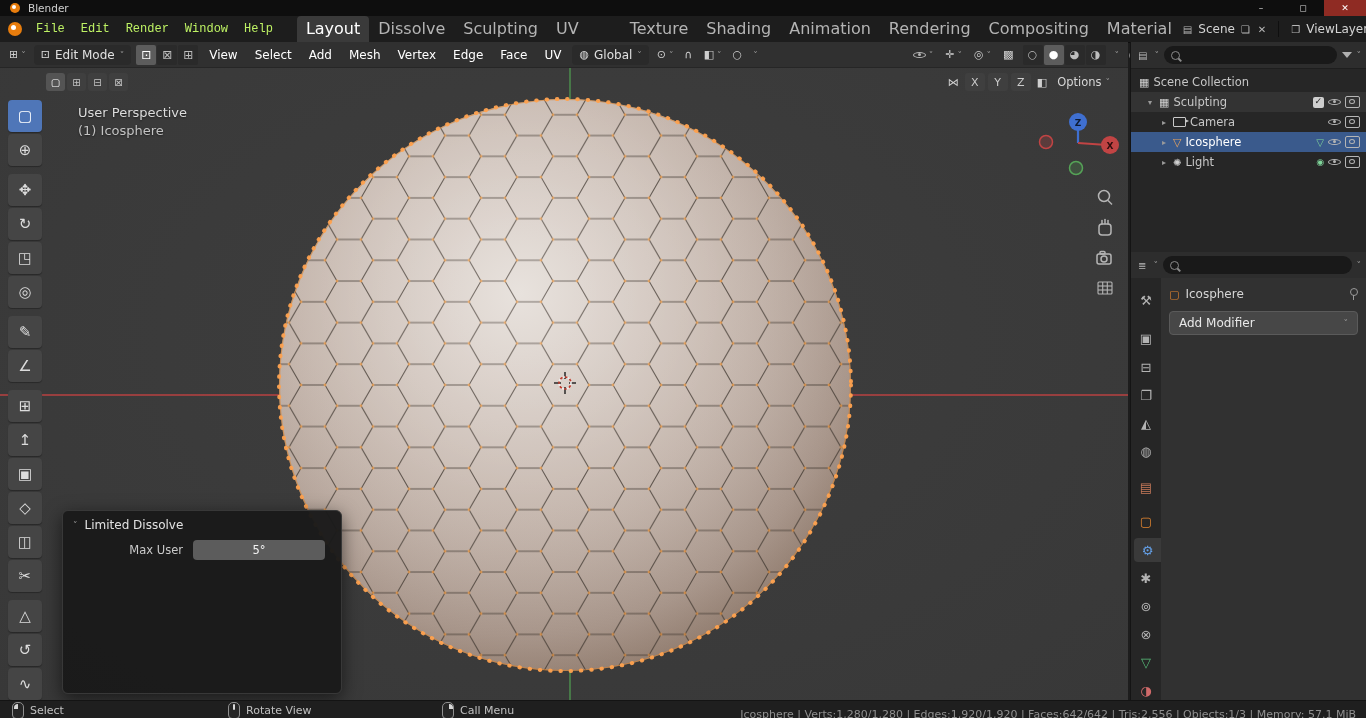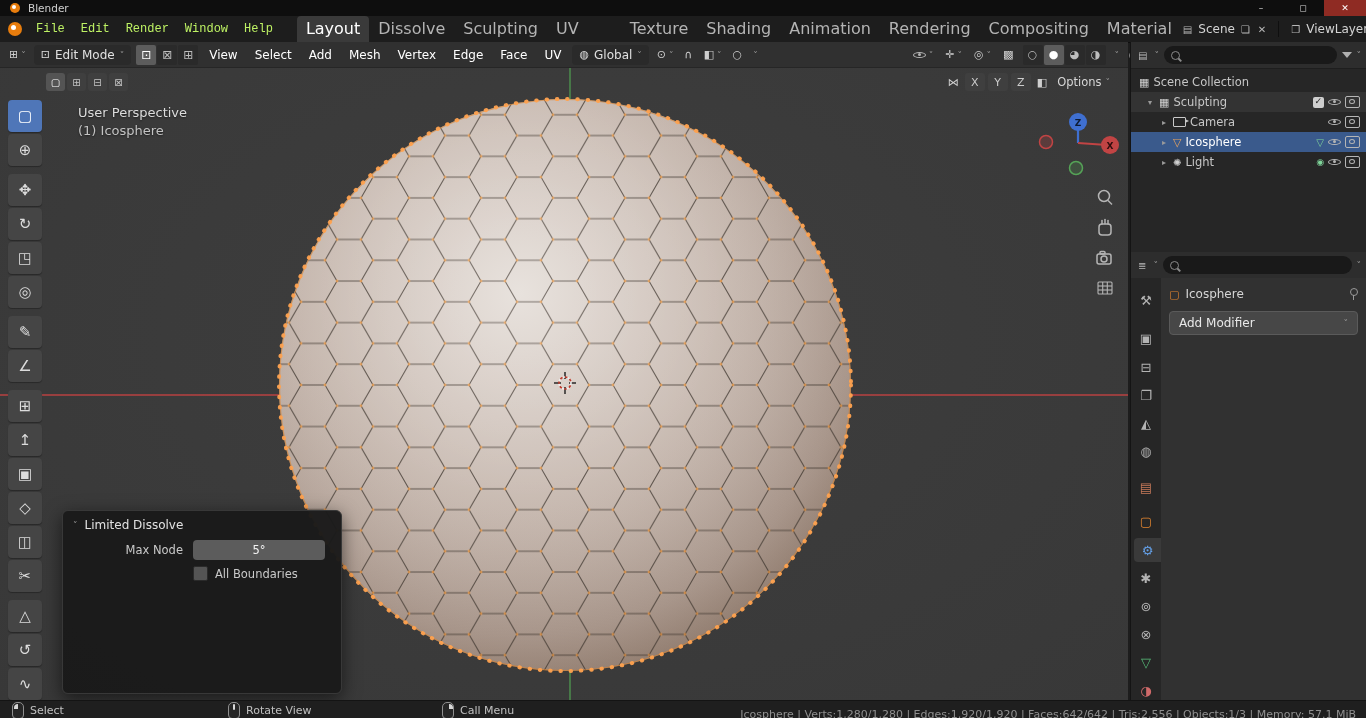--- a/index.html
+++ b/index.html
@@ -403,29 +403,22 @@
           <span>∿</span>
         </div>
     </div>
 
     <div class="oppanel">
       <div class="op-head">
         <span class="chev">˅</span>
         <span>Limited Dissolve</span>
       </div>
       <div class="oprow">
-        <span class="oplabel">Max Node</span>
+        <span class="oplabel">Max User</span>
         <span class="opfield">5°</span>
-      </div>
-      <div class="oprow">
-        <span class="oplabel"></span>
-        <span class="opcheckrow">
-          <span class="opcheck"></span>
-          <span>All Boundaries</span>
-        </span>
       </div>
     </div>
   </div>
 
   <div class="rightpanel">
 
     <div class="outliner">
       <div class="ohead">
         <span class="mb-ic">▤</span>
         <span class="chev">˅</span>

